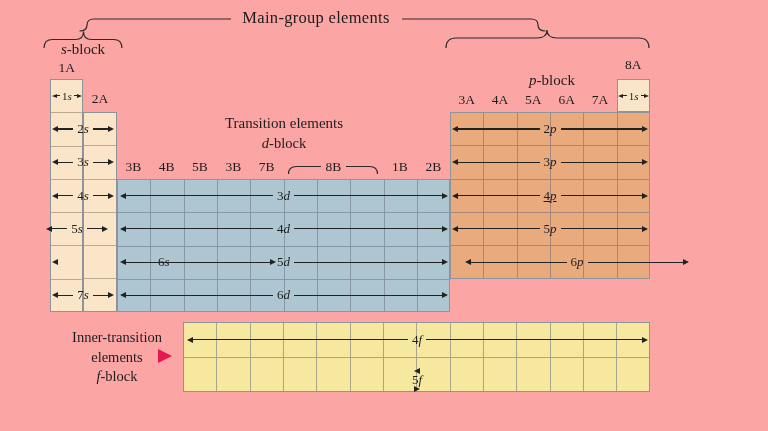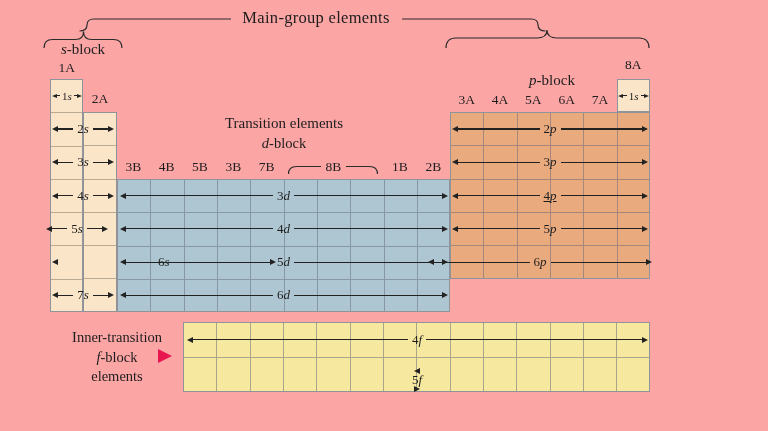--- a/index.html
+++ b/index.html
@@ -78,22 +78,22 @@
   </svg>
 
   <div class="heading h-main">Main-group elements</div>
   <div class="heading h-sblock"><i>s</i>-block</div>
   <div class="heading h-pblock"><i>p</i>-block</div>
   <div class="heading h-trans">Transition elements</div>
   <div class="heading h-dblock"><i>d</i>-block</div>
 
   <div class="inner-lbl">
     <div>Inner-transition</div>
+    <div>elements</div>
     <div><i>f</i>-block</div>
-    <div>elements</div>
   </div>
 
 <span class="glabel" style="left: 66.6665px; top: 61px;">1A</span>
     <span class="glabel" style="left: 99.9995px; top: 92px;">2A</span>
     <span class="glabel" style="left: 133.332px; top: 160px;">3B</span>
     <span class="glabel" style="left: 166.666px; top: 160px;">4B</span>
     <span class="glabel" style="left: 199.998px; top: 160px;">5B</span>
     <span class="glabel" style="left: 233.332px; top: 160px;">3B</span>
     <span class="glabel" style="left: 266.664px; top: 160px;">7B</span>
     <span class="glabel" style="left: 333.3px; top: 160px;">8B</span>
@@ -203,21 +203,21 @@
       <span class="seg"></span>
       <span class="ah r"></span>
     </div>
     <div class="arrow" style="left: 452px; top: 221.85px; width: 196px;">
       <span class="ah l"></span>
       <span class="seg"></span>
       <span class="albl"><span class="n">5</span><i>p</i></span>
       <span class="seg"></span>
       <span class="ah r"></span>
     </div>
-    <div class="arrow" style="left: 428px; top: 255.15px; width: 224px;">
+    <div class="arrow" style="left: 465px; top: 255.15px; width: 224px;">
       <span class="ah l"></span>
       <span class="seg"></span>
       <span class="albl"><span class="n">6</span><i>p</i></span>
       <span class="seg"></span>
       <span class="ah r"></span>
     </div>
     <div class="arrow" style="left: 186.5px; top: 332.5px; width: 461px;">
       <span class="ah l"></span>
       <span class="seg"></span>
       <span class="albl"><span class="n">4</span><i>f</i></span>

